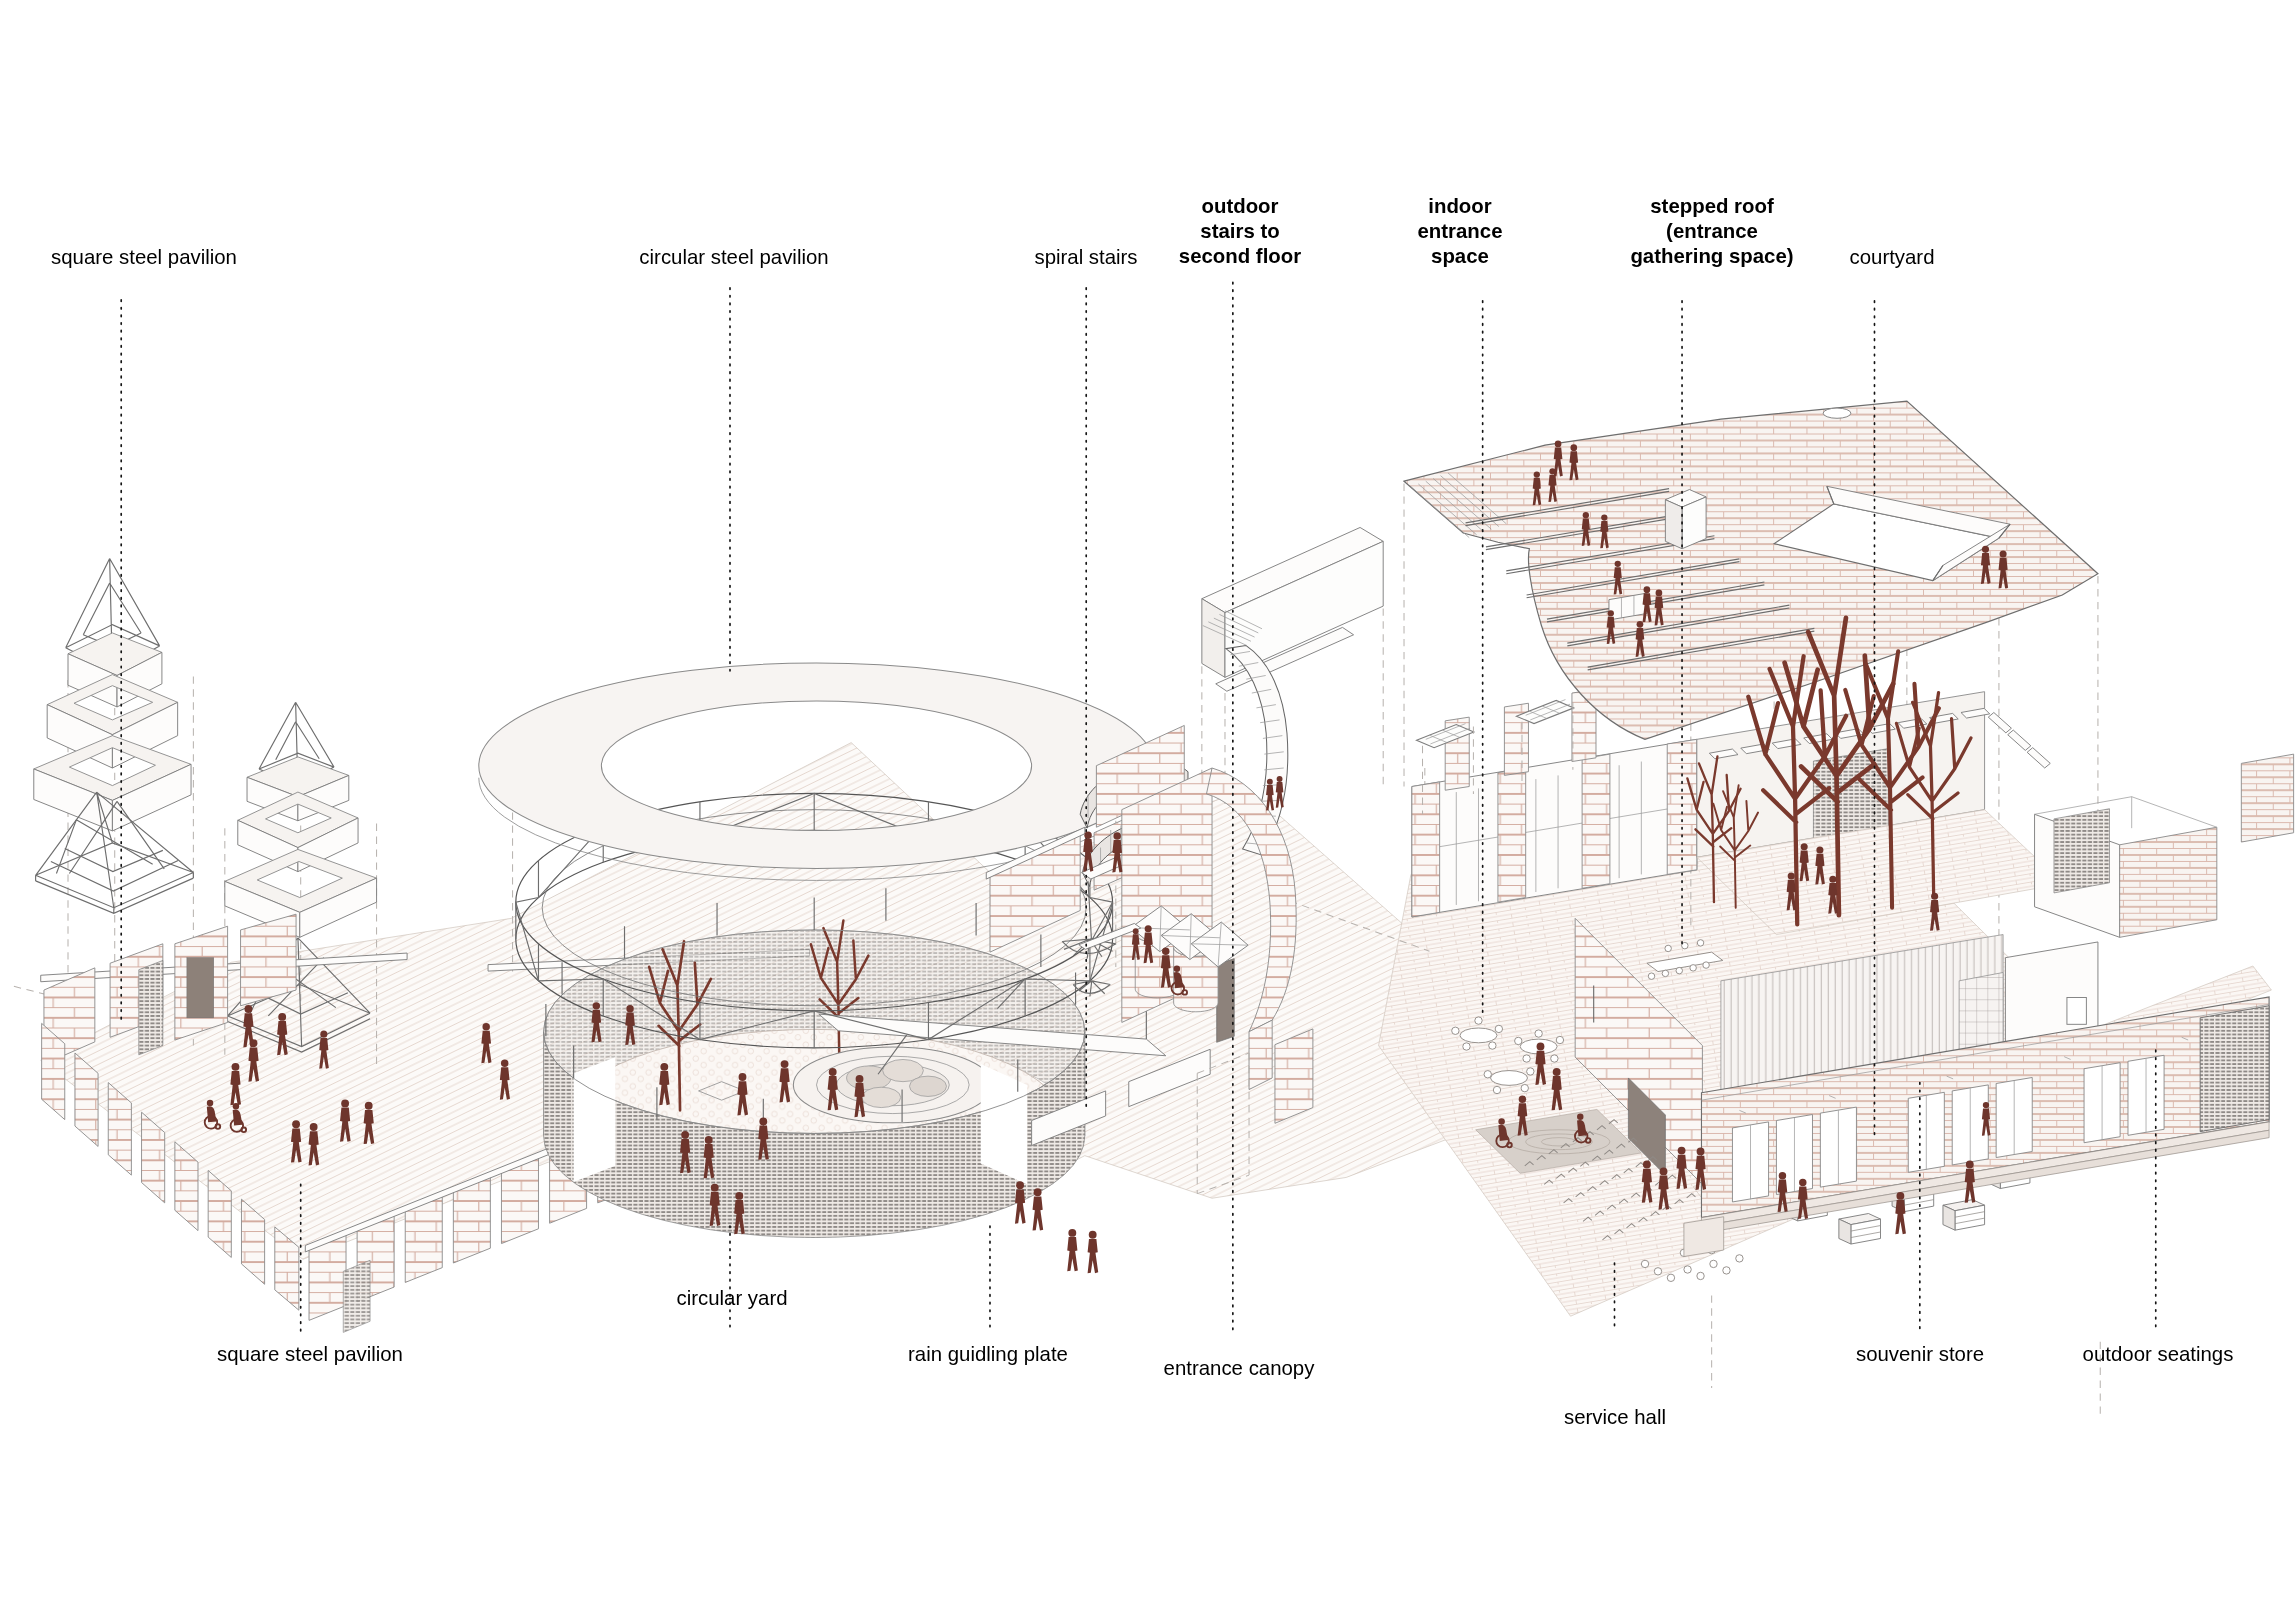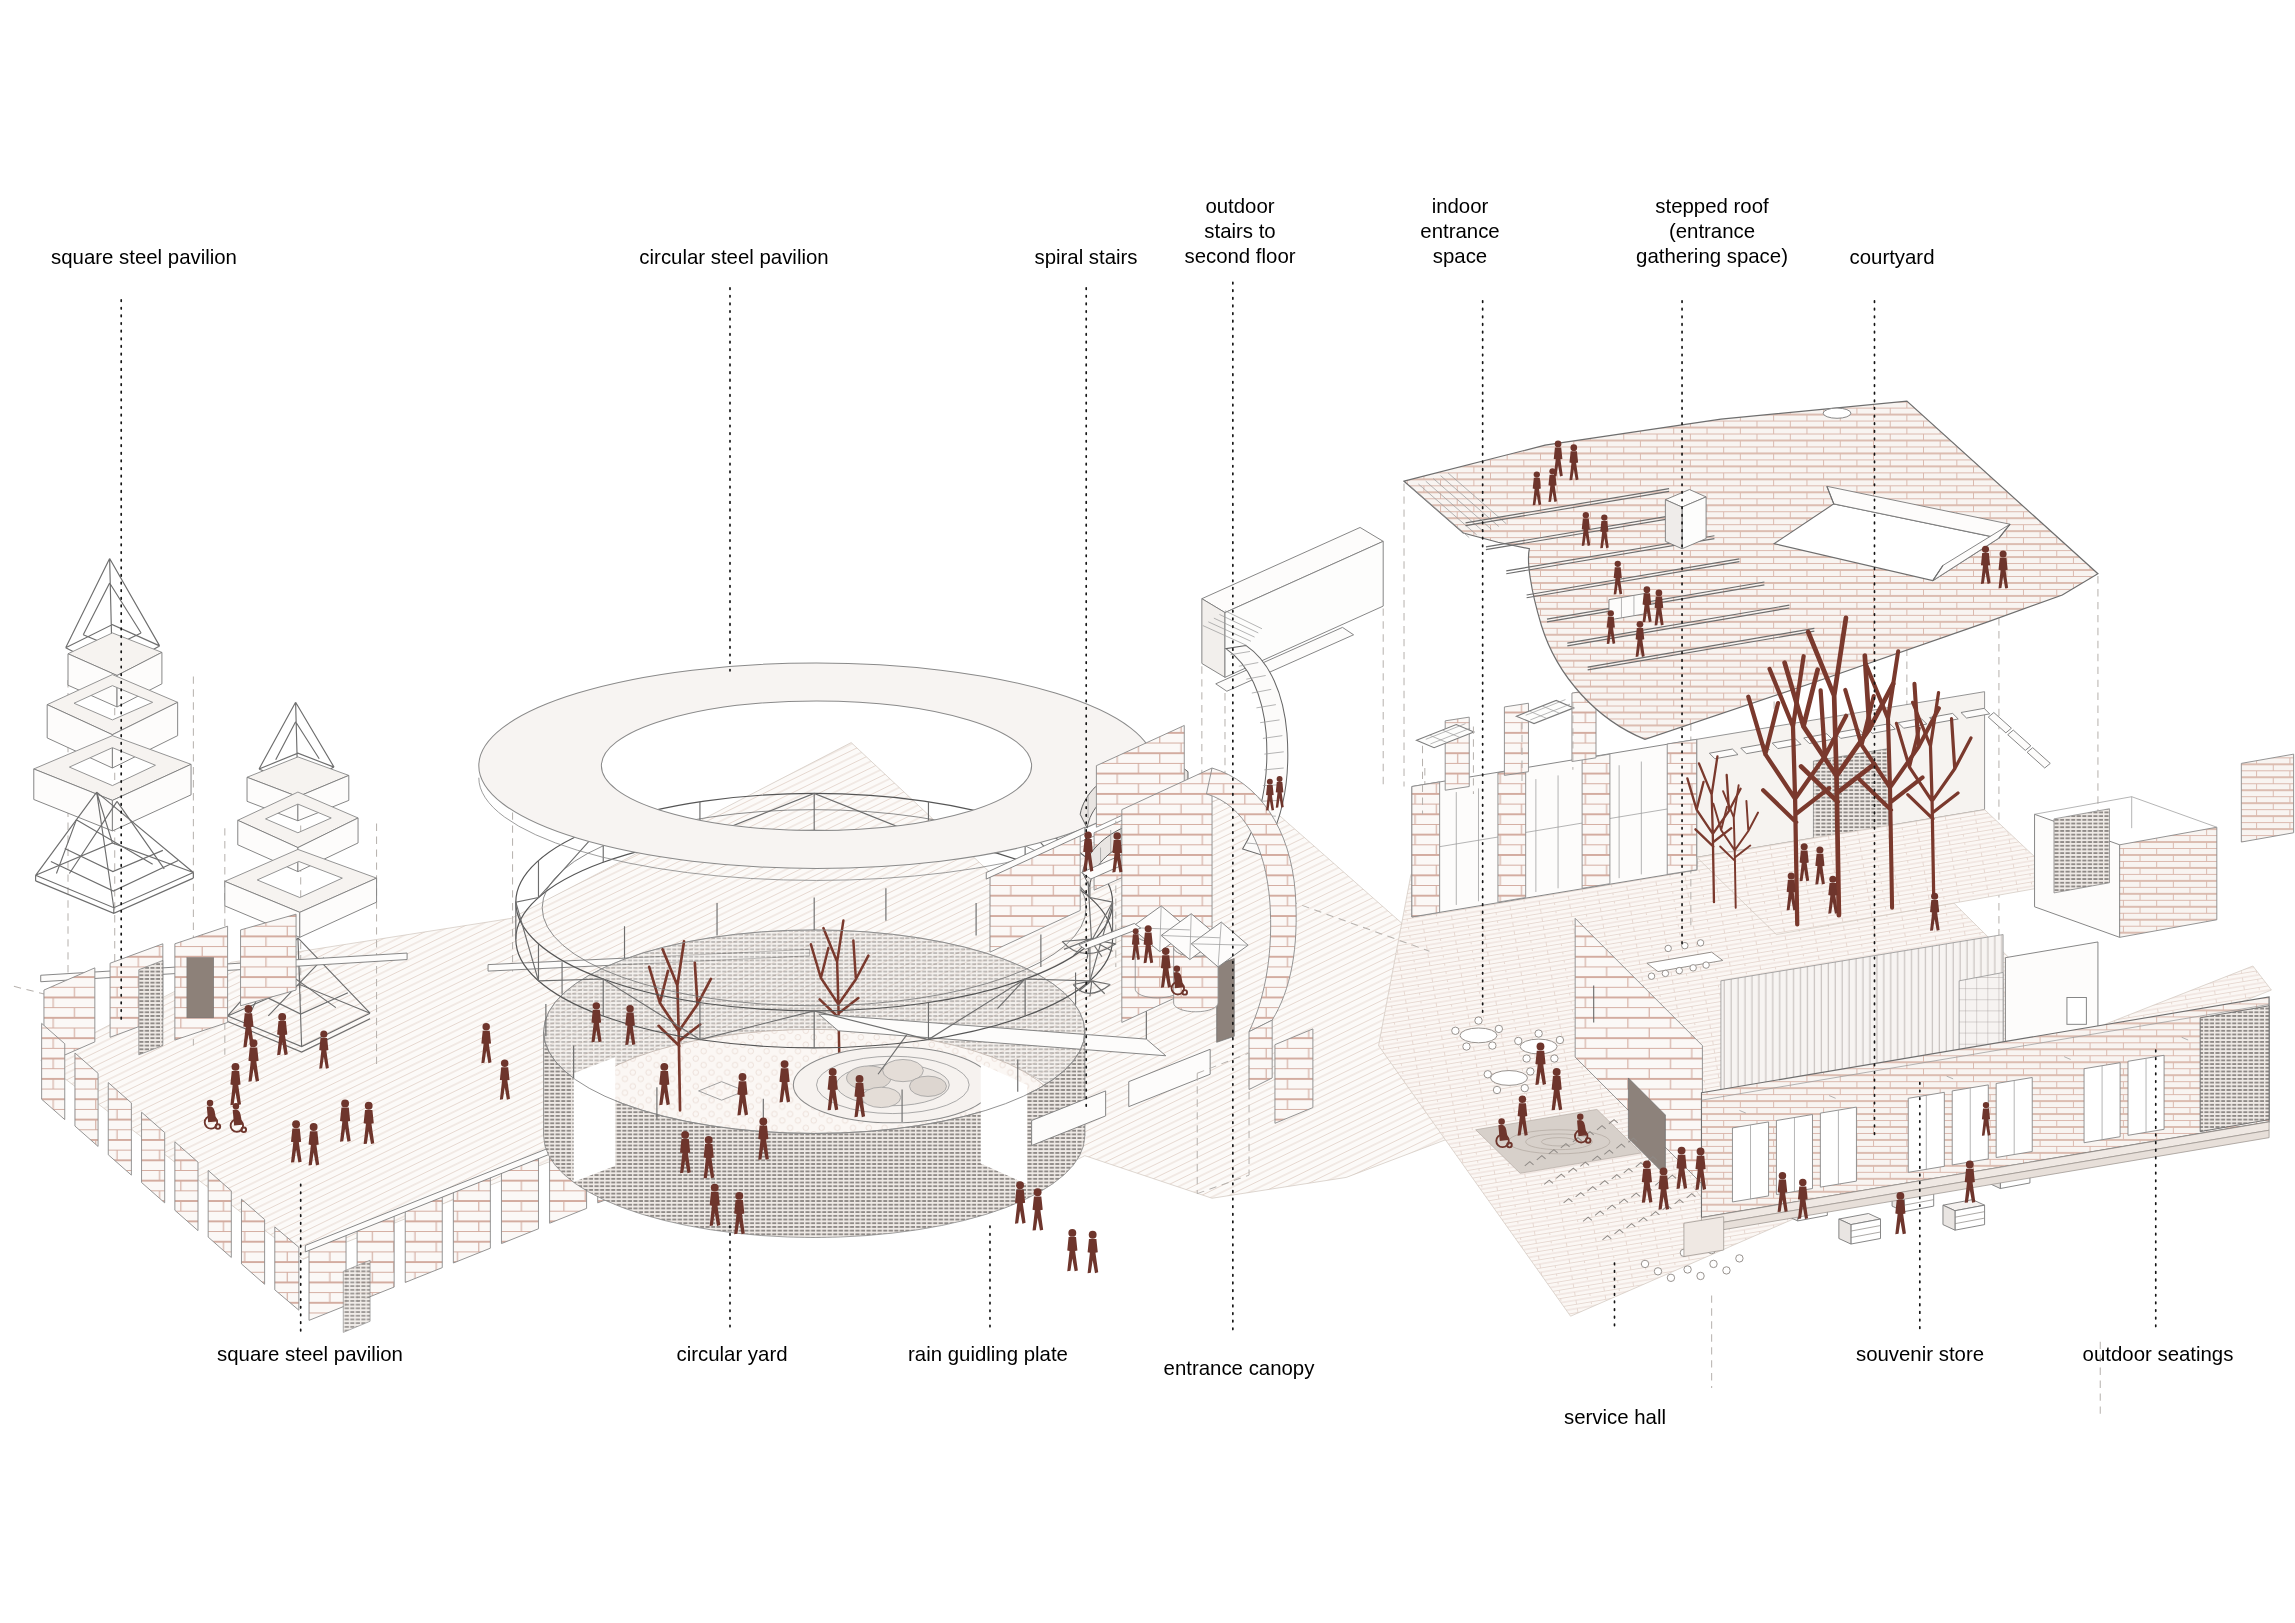--- a/index.html
+++ b/index.html
@@ -5,21 +5,21 @@
   :root{
     --background:#ffffff; --label-text:#000000; --figure:#6e352c; --tree:#7a392d;
     --brick:#cfa89c; --line:#5a5a5a; --paving:#e2d6cf;
   }
   html,body{margin:0;padding:0;width:2295px;height:1623px;background:var(--background);
     font-family:"Liberation Sans","DejaVu Sans",sans-serif;}
   #stage{position:relative;width:2295px;height:1623px;overflow:hidden;}
   #drawing{position:absolute;left:0;top:0;}
   .lbl{position:absolute;transform:translateX(-50%);color:var(--label-text);
     font-size:20.4px;line-height:25px;text-align:center;white-space:nowrap;}
-  .lbl .ln2{display:block;}
+  .lbl .ln2{display:block;font-weight:bold;}
   
   .ln{fill:none;stroke:#6e6e6e;stroke-width:2.5;}
   .thin{fill:none;stroke:#9a9a9a;stroke-width:1.6;}
   .wall{fill:url(#brick);stroke:#8c8c8c;stroke-width:2;}
   .wallR{fill:url(#brickR);stroke:#8c8c8c;stroke-width:2;}
   .white{fill:#fdfcfb;stroke:#7d7d7d;stroke-width:2;}
   .soft{fill:#f6f3f0;stroke:#8c8c8c;stroke-width:2;}
   .scr{fill:url(#screen);stroke:#7d7d7d;stroke-width:1.5;}
   .slat{fill:url(#slat);stroke:#8c8c8c;stroke-width:1.6;}
   .grid{fill:url(#grid);stroke:#8c8c8c;stroke-width:1.6;}
@@ -548,21 +548,21 @@
     <span class="ln2">space</span>
   </div>
   <div class="lbl" style="left:1712px;top:194px">
     <span class="ln2">stepped roof</span>
     <span class="ln2">(entrance</span>
     <span class="ln2">gathering space)</span>
   </div>
   <div class="lbl" style="left:1892px;top:245px">courtyard</div>
 
   <div class="lbl" style="left:310px;top:1342px">square steel pavilion</div>
-  <div class="lbl" style="left:732px;top:1342px">circular yard</div>
+  <div class="lbl" style="left:732px;top:1286px">circular yard</div>
   <div class="lbl" style="left:988px;top:1342px">rain guidling plate</div>
   <div class="lbl" style="left:1239px;top:1356px">entrance canopy</div>
   <div class="lbl" style="left:1615px;top:1405px">service hall</div>
   <div class="lbl" style="left:1920px;top:1342px">souvenir store</div>
   <div class="lbl" style="left:2158px;top:1342px">outdoor seatings</div>
 </div>
 
 </div>
 
 

